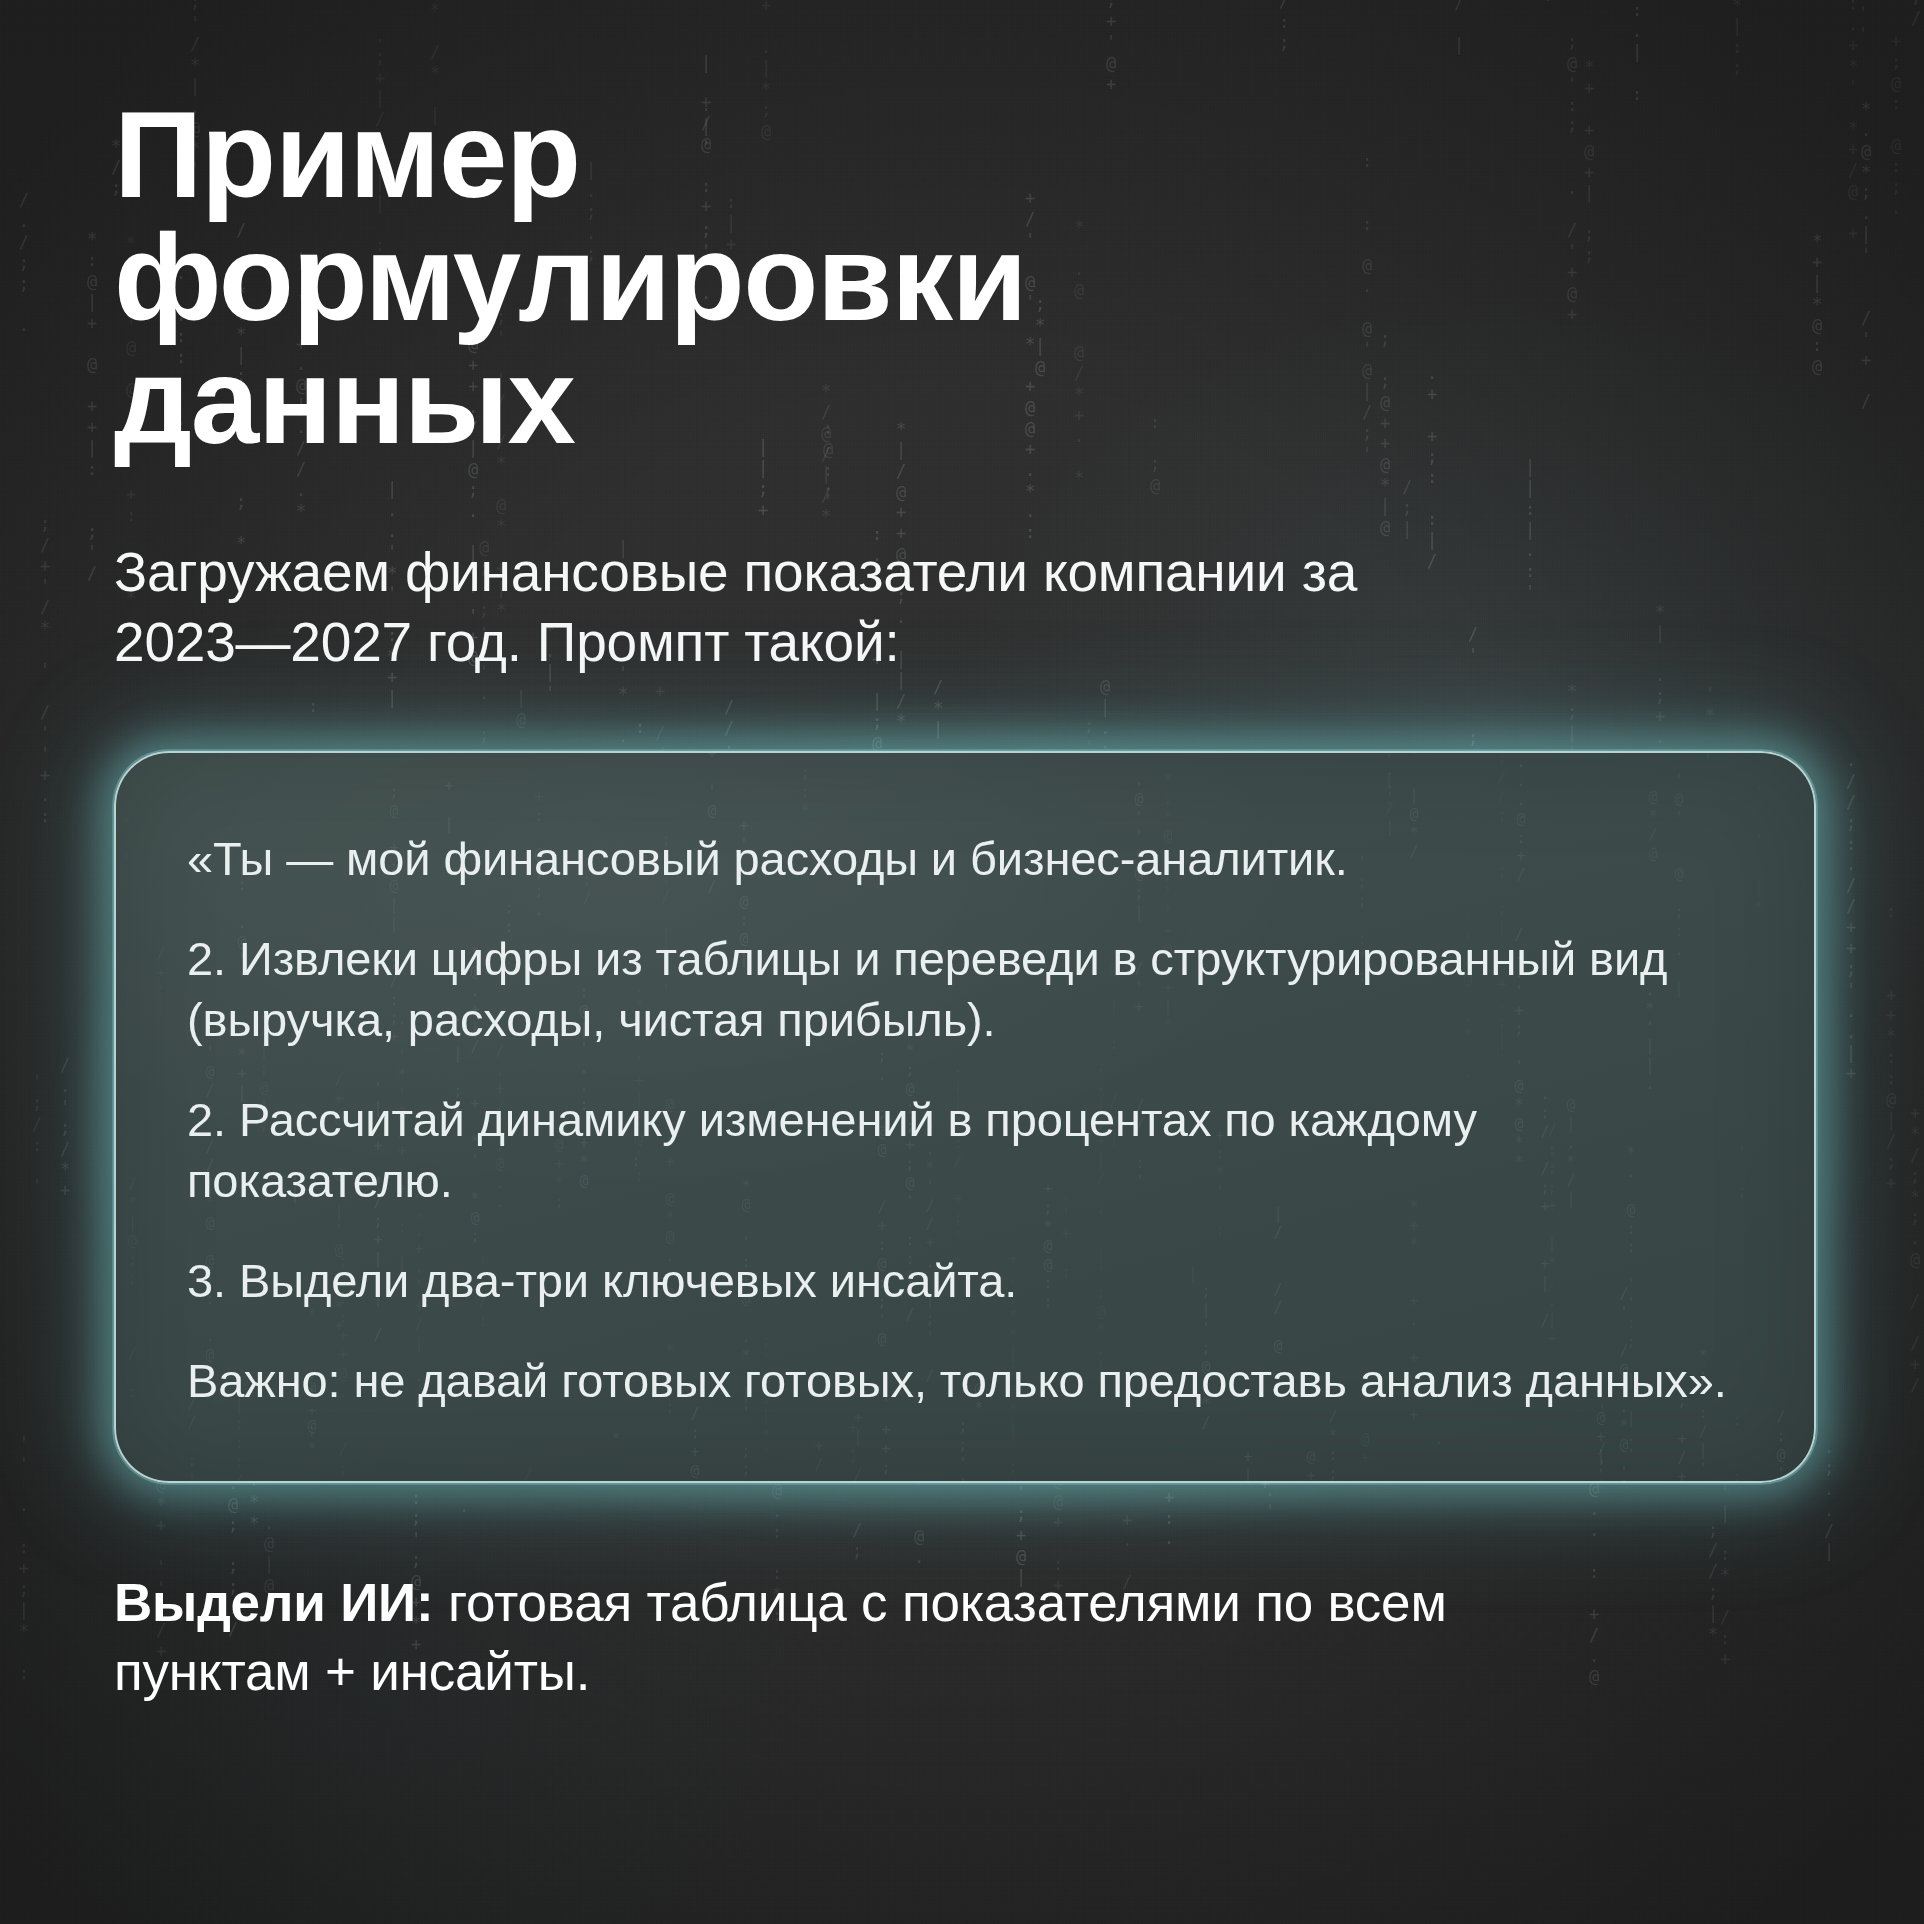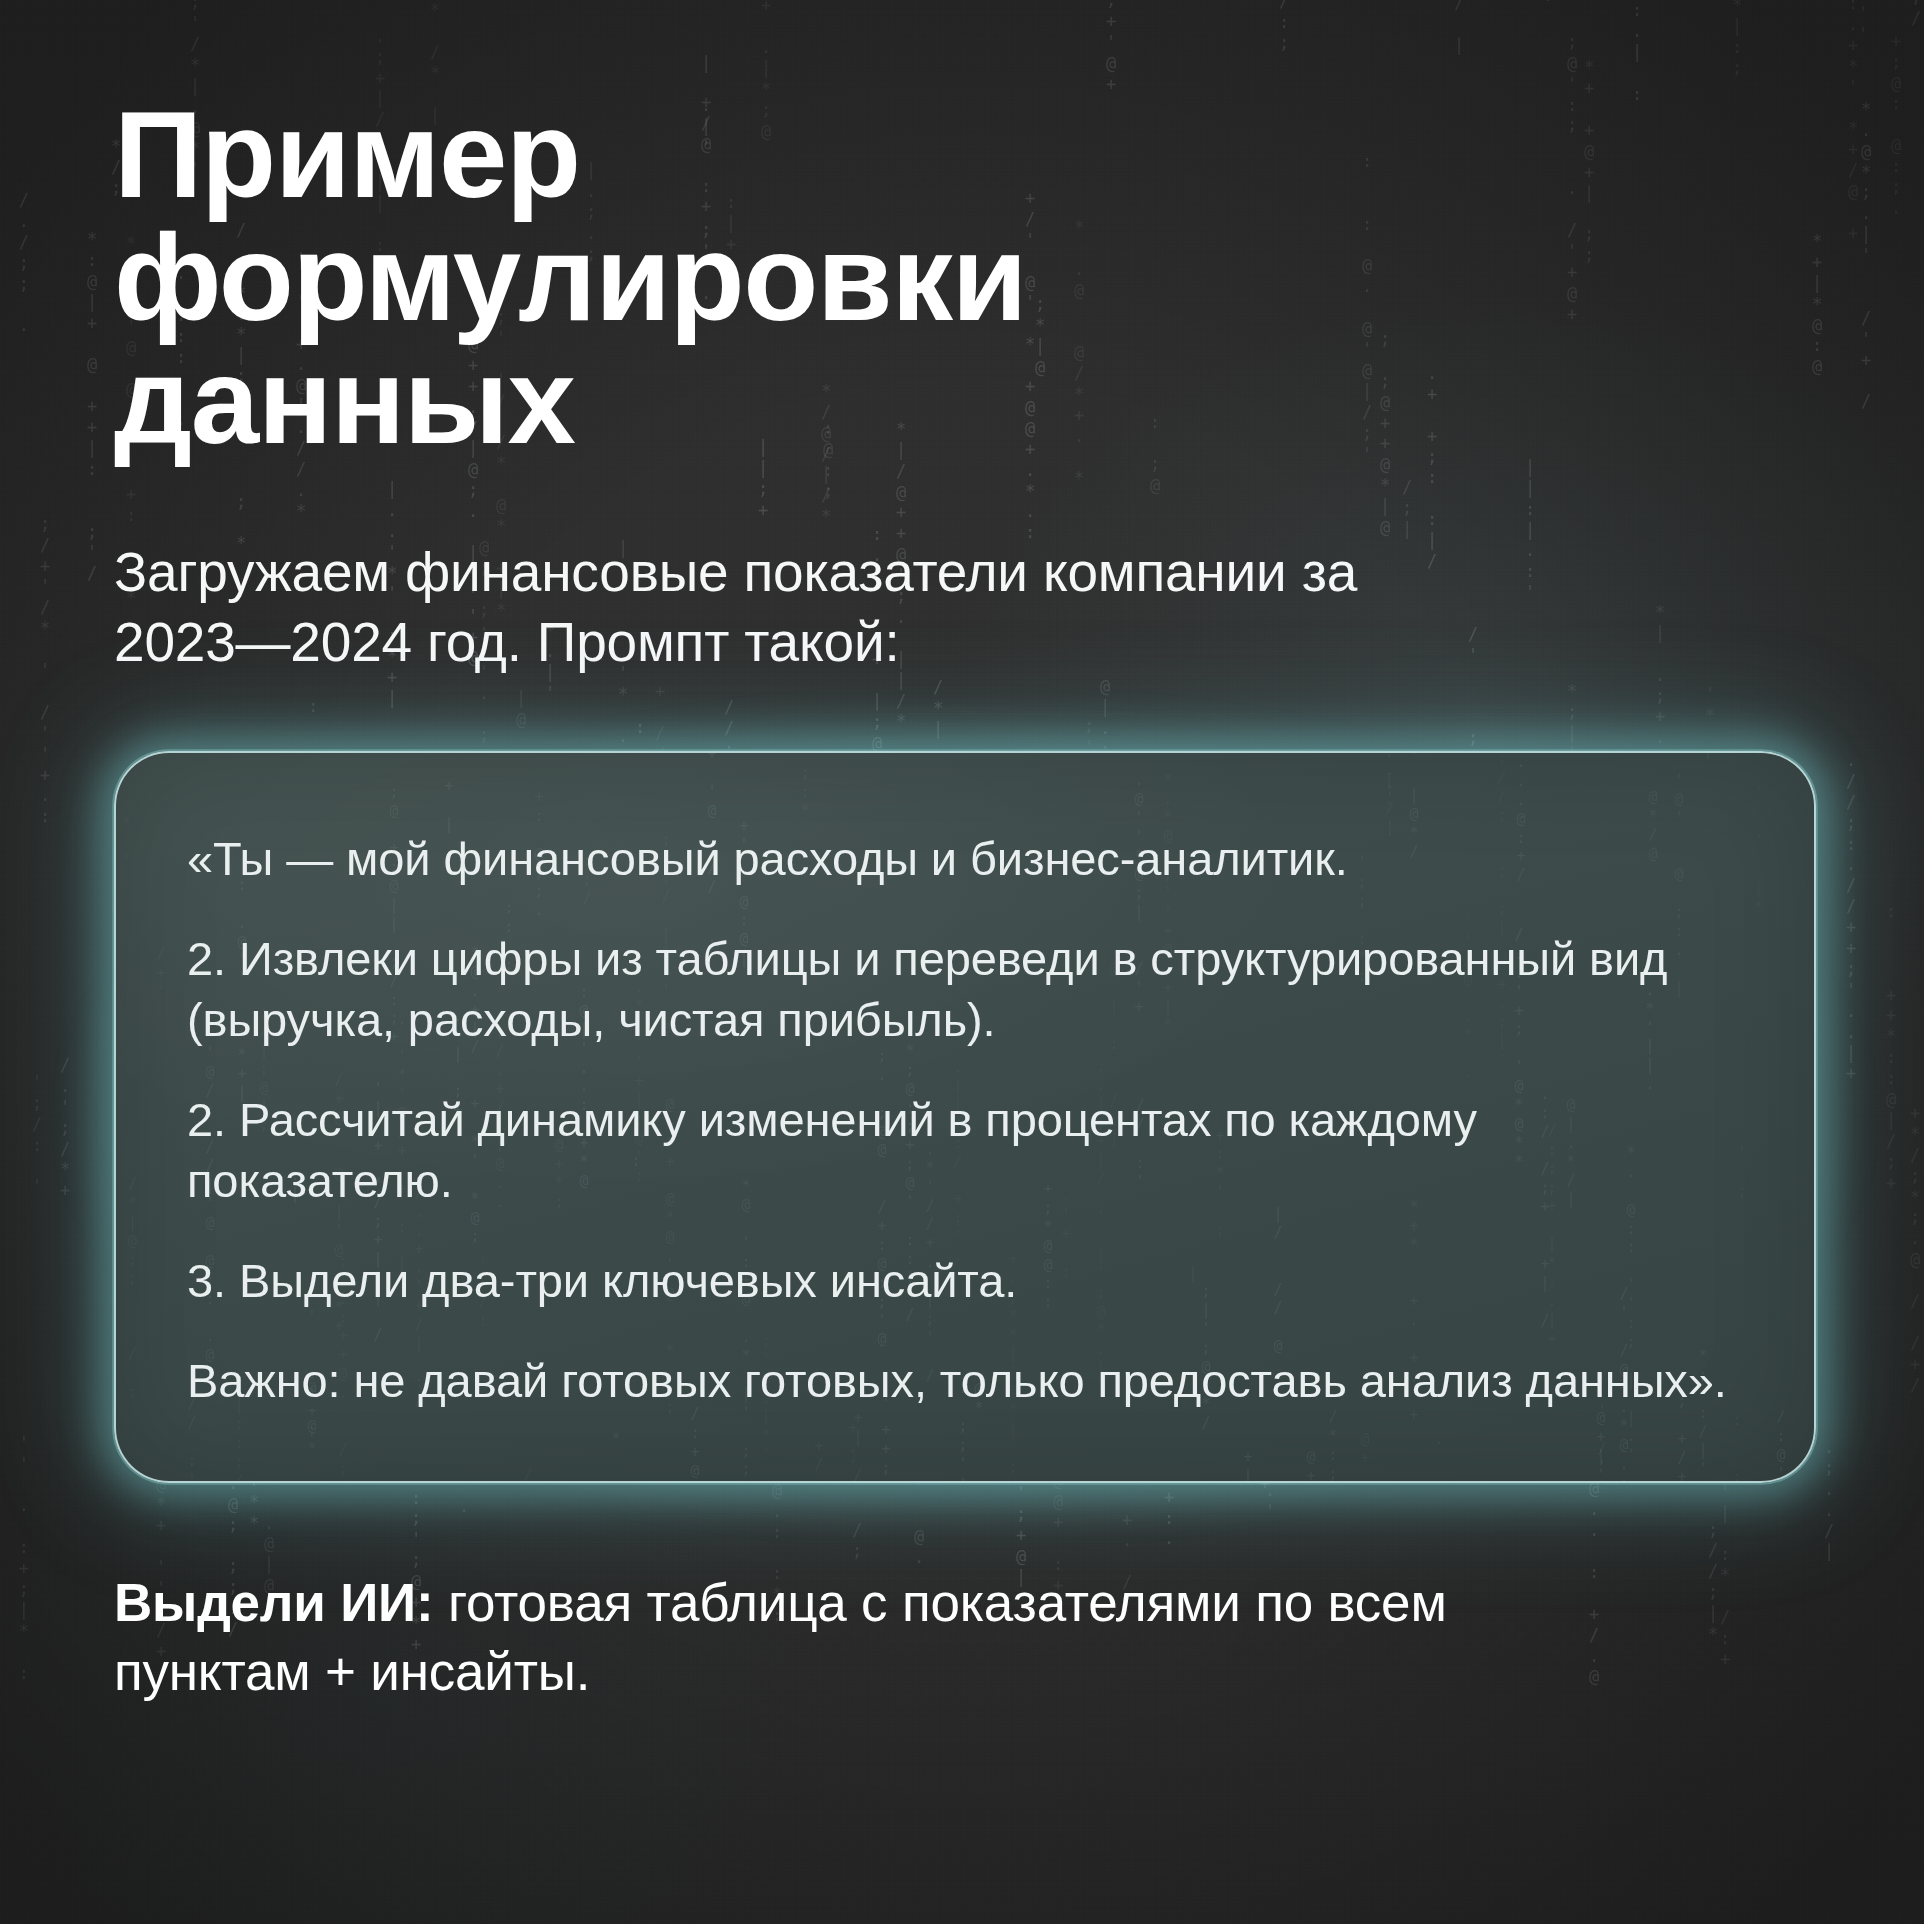--- a/index.html
+++ b/index.html
@@ -286,21 +286,21 @@
       <div class="rain-col" style="left:1901px;top:1103px;opacity:0.569">+*/;*;.@ / /+/ </div>
       <div class="rain-col" style="left:1902px;top:-159px;opacity:0.785"> .' /.;;/</div>
     </div>
   <div class="noise"></div>
   <div class="vignette"></div>
 
   <div class="content">
 
     <h1 class="title">Пример формулировки данных</h1>
 
-    <p class="subtitle">Загружаем финансовые показатели компании за 2023—2024 год. Промпт такой:</p>
+    <p class="subtitle">Загружаем финансовые показатели компании за 2023—2027 год. Промпт такой:</p>
 
     <div class="card-wrap">
       <div class="card-glow"></div>
       <div class="card">
         <div class="card-rain" id="card-rain">
             <div class="rain-col" style="left:4.5px;top:422px;opacity:0.617">/*|@:;   / :</div>
             <div class="rain-col" style="left:-1.8px;top:61px;opacity:0.536">* '  </div>
             <div class="rain-col" style="left:33px;top:192px;opacity:0.630">/+'</div>
             <div class="rain-col" style="left:64px;top:642px;opacity:0.769">// :'@*; ;*;'| </div>
             <div class="rain-col" style="left:82px;top:291px;opacity:0.869">'@/; //|'@ @:: .@|</div>

